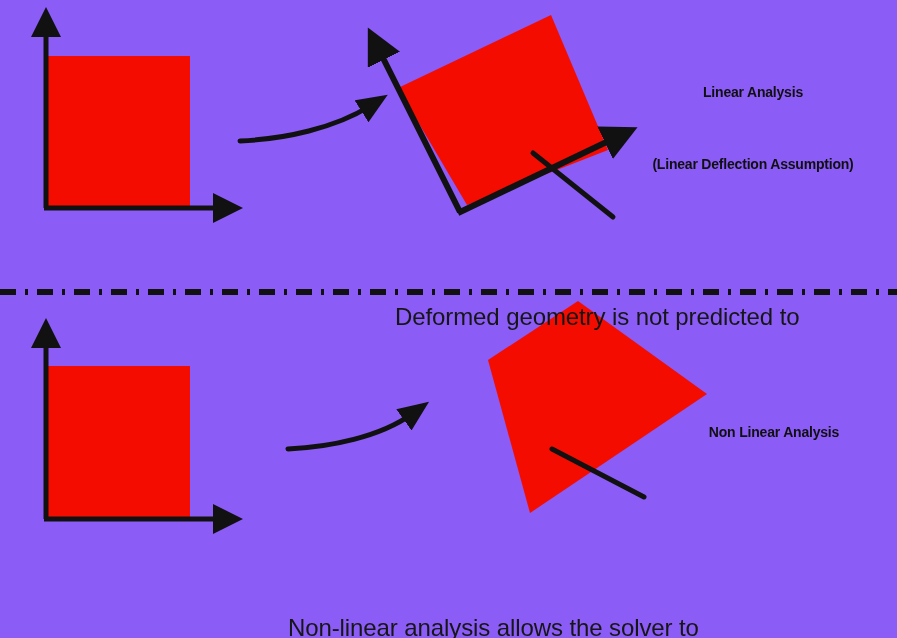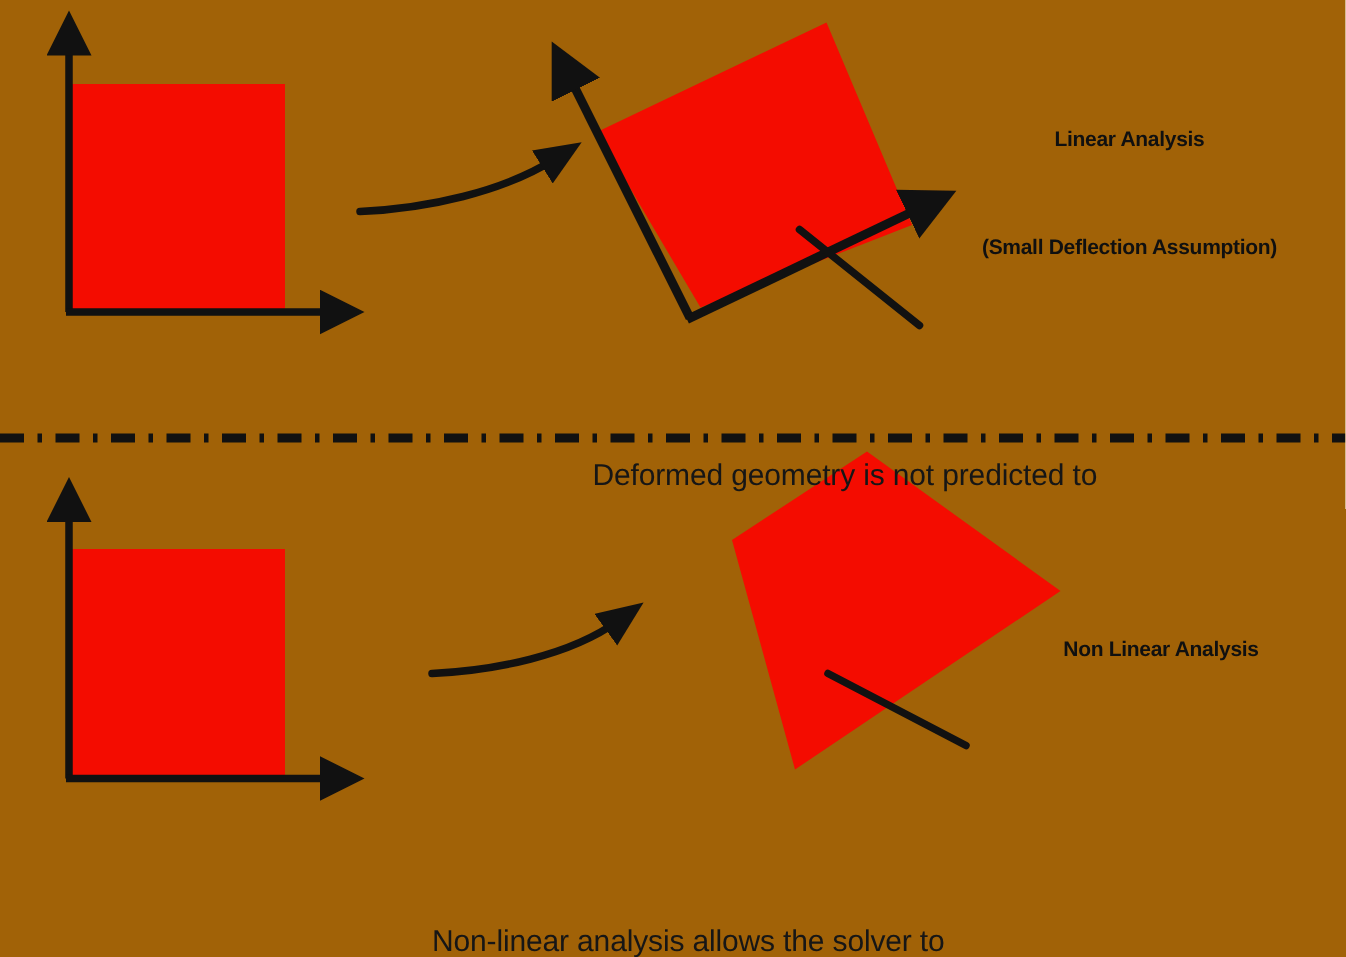--- a/index.html
+++ b/index.html
@@ -9,21 +9,21 @@
     background: #ffffff;
   }
   body {
     font-family: "Liberation Sans", sans-serif;
     color: #1a1a1a;
   }
   #stage {
     position: relative;
     width: 897px;
     height: 638px;
-    background: #a16207;
+    background: #8b5cf6;
     overflow: hidden;
   }
   #canvas {
     position: absolute;
     left: 0;
     top: 0;
     width: 897px;
     height: 638px;
   }
   .caption {
@@ -33,21 +33,21 @@
   }
   .title-label {
     font-weight: bold;
     font-size: 14px;
     letter-spacing: -0.2px;
     text-align: center;
     color: #101010;
     line-height: 24px;
   }
   .body-text {
-    font-size: 20px;
+    font-size: 24px;
     font-weight: normal;
     color: #161616;
     line-height: 42px;
     letter-spacing: -0.1px;
   }
   #linear-title {
     left: 613px;
     top: 32px;
     width: 280px;
   }
@@ -107,21 +107,21 @@
 
     <path d="M288,449 C330,447 380,437 412,414" fill="none" stroke="#111111" stroke-width="5" stroke-linecap="round" marker-end="url(#arrowCurve)"></path>
 
     <polygon points="578,301 707,394 530,513 488,360" fill="#f40c00"></polygon>
 
     <line x1="552" y1="449" x2="644" y2="497" stroke="#111111" stroke-width="5" stroke-linecap="round"></line>
   </svg>
 
   <div class="caption title-label" id="linear-title">
     <div>Linear Analysis</div>
-    <div>(Small Deflection Assumption)</div>
+    <div>(Linear Deflection Assumption)</div>
   </div>
 
   <div class="caption body-text" id="linear-caption">
     <div>Deformed geometry is not predicted to</div>
   </div>
 
   <div class="caption title-label" id="nonlinear-title">
     <div>Non Linear Analysis</div>
   </div>
 

